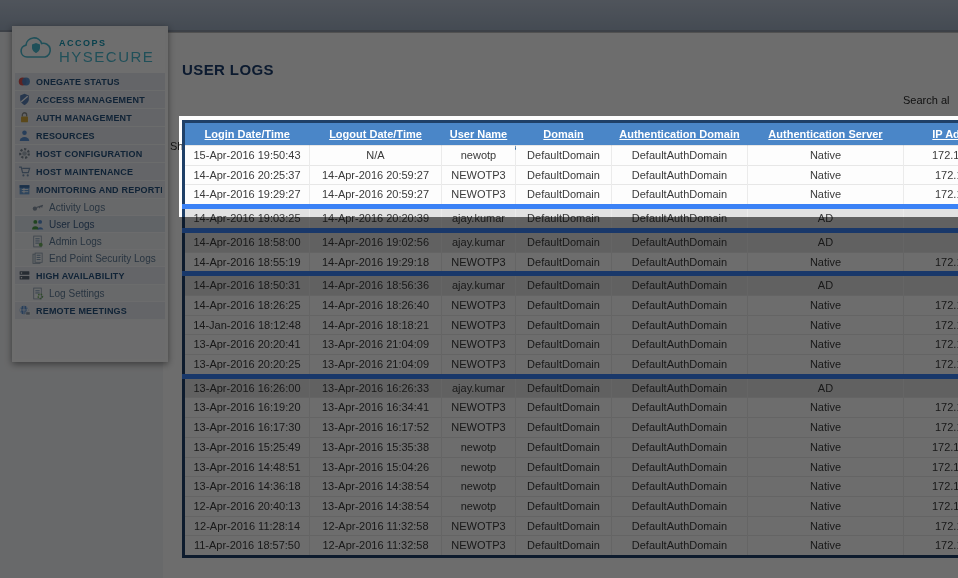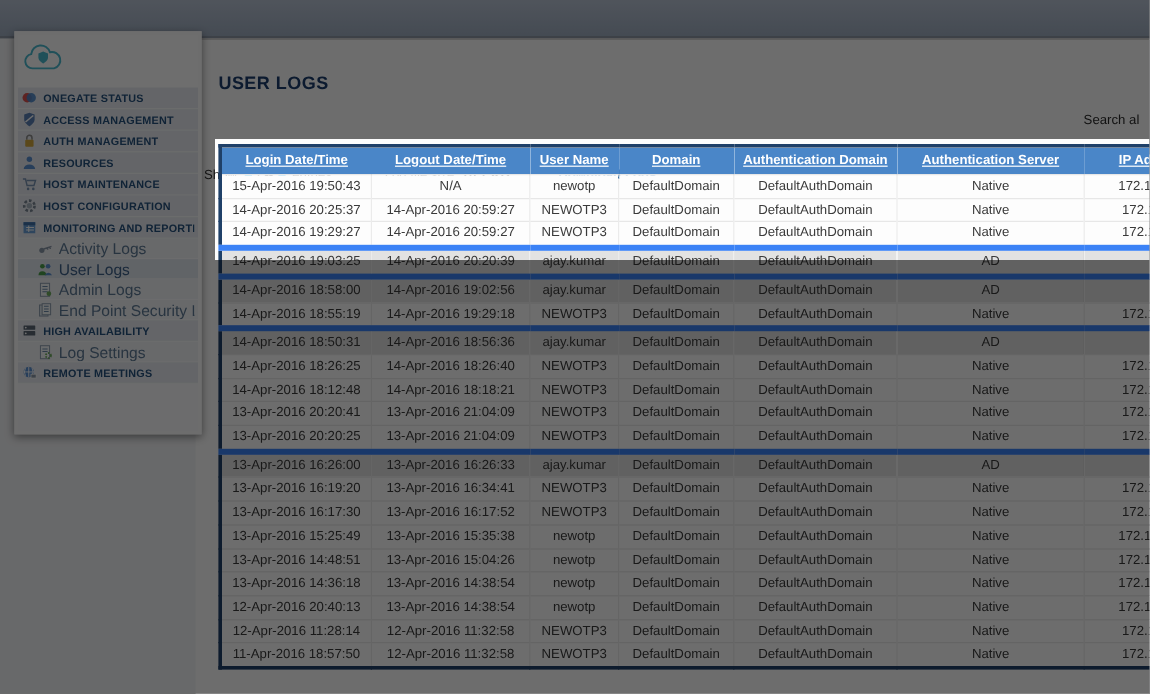--- a/index.html
+++ b/index.html
@@ -28,21 +28,21 @@
   .logo{display:flex;align-items:center;gap:6px;height:44px;padding:0 4px;background:#fff;}
   .logo-text .l1{display:block;font-size:9px;font-weight:bold;letter-spacing:1.5px;color:#1697b2;}
   .logo-text .l2{display:block;font-size:15px;letter-spacing:1.5px;color:#4cb9cf;}
   .menu{display:flex;flex-direction:column;}
   .mi{display:flex;align-items:center;gap:5px;padding:0 3px;cursor:pointer;}
   .mi .ico{width:13px;height:13px;flex:0 0 13px;display:inline-flex;}
   .mi .ico svg{width:13px;height:13px;}
   .mi.top{height:17px;background:#e7ebf0;border-bottom:1px solid #f9fafb;
     font-size:9px;font-weight:bold;color:#27517e;text-transform:uppercase;letter-spacing:0.2px;}
   .mi.sub{height:16px;background:#f1f3f6;border-bottom:1px solid #fafbfc;
-    font-size:13px;color:#5f7countries;color:#5e7global;color:#5e7a95;padding-left:16px;}
+    font-size:10px;color:#5f7countries;color:#5e7global;color:#5e7a95;padding-left:16px;}
   .mi.sub.sel{background:#e1e7ee;color:#3f618a;}
   .mi .lbl{white-space:nowrap;overflow:hidden;}
   
   .page-title{
     position:absolute;left:19px;top:28px;margin:0;
     font-size:15px;font-weight:bold;color:#1c3e6e;letter-spacing:0.4px;
   }
   .controls{
     position:absolute;left:7px;top:58px;height:20px;display:flex;align-items:center;
     font-size:11px;color:#333;margin-top:45px;
@@ -193,21 +193,21 @@
           <tr>
             <td>14-Apr-2016 18:26:25</td>
             <td>14-Apr-2016 18:26:40</td>
             <td>NEWOTP3</td>
             <td>DefaultDomain</td>
             <td>DefaultAuthDomain</td>
             <td>Native</td>
             <td>172.17.9.9</td>
           </tr>
           <tr>
-            <td>14-Apr-2016 18:12:48</td>
+            <td>14-Jan-2016 18:12:48</td>
             <td>14-Apr-2016 18:18:21</td>
             <td>NEWOTP3</td>
             <td>DefaultDomain</td>
             <td>DefaultAuthDomain</td>
             <td>Native</td>
             <td>172.17.9.9</td>
           </tr>
           <tr>
             <td>13-Apr-2016 20:20:41</td>
             <td>13-Apr-2016 21:04:09</td>
@@ -312,20 +312,24 @@
   </div>
 
   <aside class="sidebar">
     <div class="logo">
       <span>
         <svg width="34" height="28" viewBox="0 0 34 28">
           <path d="M8 22 a6 6 0 0 1 -1-11.9 a8 8 0 0 1 15.6-1.6 A6.5 6.5 0 0 1 26 22 Z" fill="none" stroke="#4cb9cf" stroke-width="1.6"></path>
           <path d="M17 8 l4 1.5 v3.5 c0 3-4 5-4 5 s-4-2-4-5 v-3.5 Z" fill="#4cb9cf"></path>
         </svg>
       </span>
+      <span class="logo-text">
+        <span class="l1">ACCOPS</span>
+        <span class="l2">HYSECURE</span>
+      </span>
     </div>
     <nav class="menu" id="menu">
         <div class="mi top">
           <span class="ico">
             <svg viewBox="0 0 12 12">
               <circle cx="4.3" cy="6" r="3.6" fill="#d9534f"></circle>
               <circle cx="7.4" cy="6" r="3.6" fill="#4a86c8" opacity="0.9"></circle>
             </svg>
           </span>
           <span class="lbl">ONEGATE STATUS</span>
@@ -349,39 +353,39 @@
           <span class="lbl">AUTH MANAGEMENT</span>
         </div>
         <div class="mi top">
           <span class="ico">
             <svg viewBox="0 0 12 12">
               <circle cx="6" cy="3.4" r="2.1" fill="#5b8fd0"></circle>
               <path d="M1.6 11 a4.4 3.6 0 0 1 8.8 0 Z" fill="#5b8fd0"></path>
             </svg>
           </span>
           <span class="lbl">RESOURCES</span>
+        </div>
+        <div class="mi top">
+          <span class="ico">
+            <svg viewBox="0 0 12 12">
+              <circle cx="6" cy="6" r="4" fill="none" stroke="#7b8794" stroke-width="2" stroke-dasharray="2 1.6"></circle>
+              <circle cx="6" cy="6" r="2.1" fill="#aab4c0"></circle>
+            </svg>
+          </span>
+          <span class="lbl">HOST CONFIGURATION</span>
         </div>
         <div class="mi top">
           <span class="ico">
             <svg viewBox="0 0 12 12">
               <path d="M1 2 h2 l1.2 5 h5.3 l1.2-3.8 H4" fill="none" stroke="#7a93b2" stroke-width="1.1"></path>
               <circle cx="5" cy="9.6" r="1" fill="#7a93b2"></circle>
               <circle cx="9" cy="9.6" r="1" fill="#7a93b2"></circle>
             </svg>
           </span>
           <span class="lbl">HOST MAINTENANCE</span>
-        </div>
-        <div class="mi top">
-          <span class="ico">
-            <svg viewBox="0 0 12 12">
-              <circle cx="6" cy="6" r="4" fill="none" stroke="#7b8794" stroke-width="2" stroke-dasharray="2 1.6"></circle>
-              <circle cx="6" cy="6" r="2.1" fill="#aab4c0"></circle>
-            </svg>
-          </span>
-          <span class="lbl">HOST CONFIGURATION</span>
         </div>
         <div class="mi top">
           <span class="ico">
             <svg viewBox="0 0 12 12">
               <rect x="1.5" y="2" width="9" height="8.5" fill="#6ca0d8"></rect>
               <rect x="1.5" y="2" width="9" height="2.4" fill="#3f6fa8"></rect>
               <path d="M3.5 6 h6 M3.5 8 h6 M5.5 4.5 v5" stroke="#fff" stroke-width="0.8"></path>
             </svg>
           </span>
           <span class="lbl">MONITORING AND REPORTING</span>

